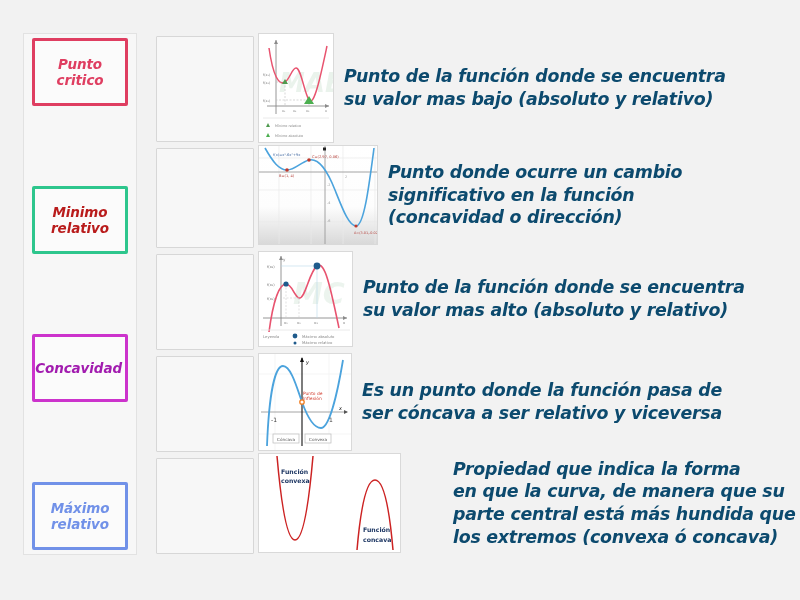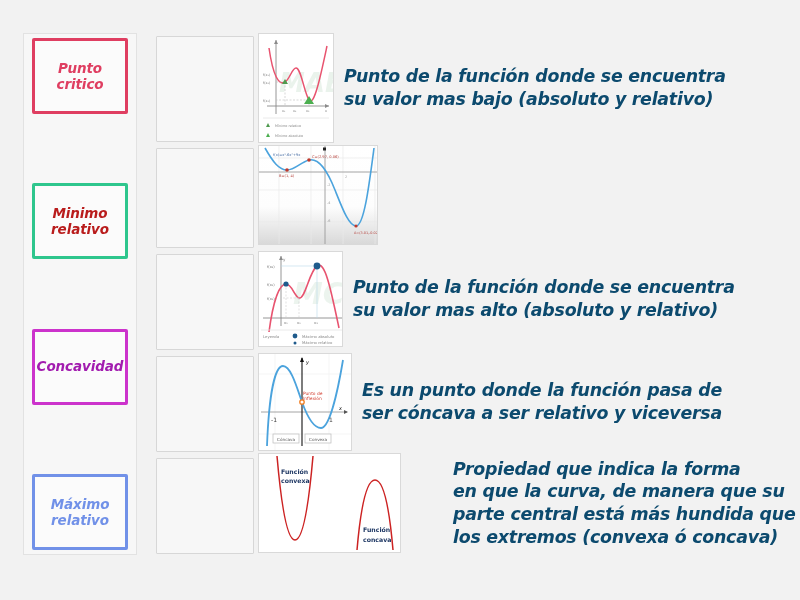--- a/index.html
+++ b/index.html
@@ -25,28 +25,28 @@
     background: #f7f7f7;
     border: 1px solid #e2e2e2;
     box-sizing: border-box;
     display: flex;
     flex-direction: column;
     justify-content: space-between;
     padding: 4px 0;
   }
   .term-card {
     width: 96px;
-    height: 76px;
+    height: 68px;
     margin: 0 auto;
     border: 3px solid #cccccc;
     border-radius: 2px;
     background: #fbfbfb;
     display: flex;
     align-items: center;
-    justify-content: center;
+    justify-content: flex-end;
     box-sizing: border-box;
   }
   .term-label {
     font-family: "DejaVu Sans", sans-serif;
     font-style: italic;
     font-weight: bold;
     font-size: 13.5px;
     line-height: 1.22;
     text-align: center;
     letter-spacing: -0.1px;
@@ -211,24 +211,27 @@
         <text x="14" y="10" font-family="DejaVu Sans, sans-serif" font-size="3.6" fill="#4a6fa5">f(x)=x³-6x²+9x</text>
         <text x="53" y="12" font-family="DejaVu Sans, sans-serif" font-size="3.6" fill="#b5403a">C=(2.97, 0.06)</text>
         <text x="20" y="31" font-family="DejaVu Sans, sans-serif" font-size="3.6" fill="#b5403a">B=(1, 4)</text>
         <text x="95" y="88" font-family="DejaVu Sans, sans-serif" font-size="3.4" fill="#b5403a">A=(3.01,-0.02)</text>
         <text x="68" y="40" font-family="DejaVu Sans, sans-serif" font-size="3.4" fill="#999">-2</text>
         <text x="68" y="58" font-family="DejaVu Sans, sans-serif" font-size="3.4" fill="#999">-4</text>
         <text x="68" y="76" font-family="DejaVu Sans, sans-serif" font-size="3.4" fill="#999">-6</text>
         <text x="86" y="32" font-family="DejaVu Sans, sans-serif" font-size="3.4" fill="#999">2</text>
       </svg>
     </div>
+    <div class="def-text">Punto donde ocurre un cambio
+significativo en la función
+(concavidad o dirección)</div>
   </div>
 
   <div class="pair-row" style="top:218px;">
-    <div class="thumb" style="width:85px;height:96px;">
+    <div class="thumb" style="width:95px;height:96px;">
       <svg width="93" height="94" viewBox="0 0 93 94">
         <rect x="0" y="0" width="93" height="94" fill="#fff"></rect>
         <text x="34" y="52" font-family="DejaVu Sans, sans-serif" font-size="30" font-weight="bold" fill="rgba(150,195,160,0.18)" font-style="italic">MC</text>
 
         <line x1="4" y1="66" x2="88" y2="66" stroke="#8a8a8a" stroke-width="0.9"></line>
         <line x1="22" y1="4" x2="22" y2="74" stroke="#8a8a8a" stroke-width="0.9"></line>
         <polygon points="88,66 84,64 84,68" fill="#8a8a8a"></polygon>
         <polygon points="22,4 20,8 24,8" fill="#8a8a8a"></polygon>
 
         <path d="M10,80 C14,50 20,32 27,32 C33,32 35,44 40,46 C46,48 50,20 58,14 C66,8 72,38 80,76" fill="none" stroke="#e8536f" stroke-width="1.6"></path>

